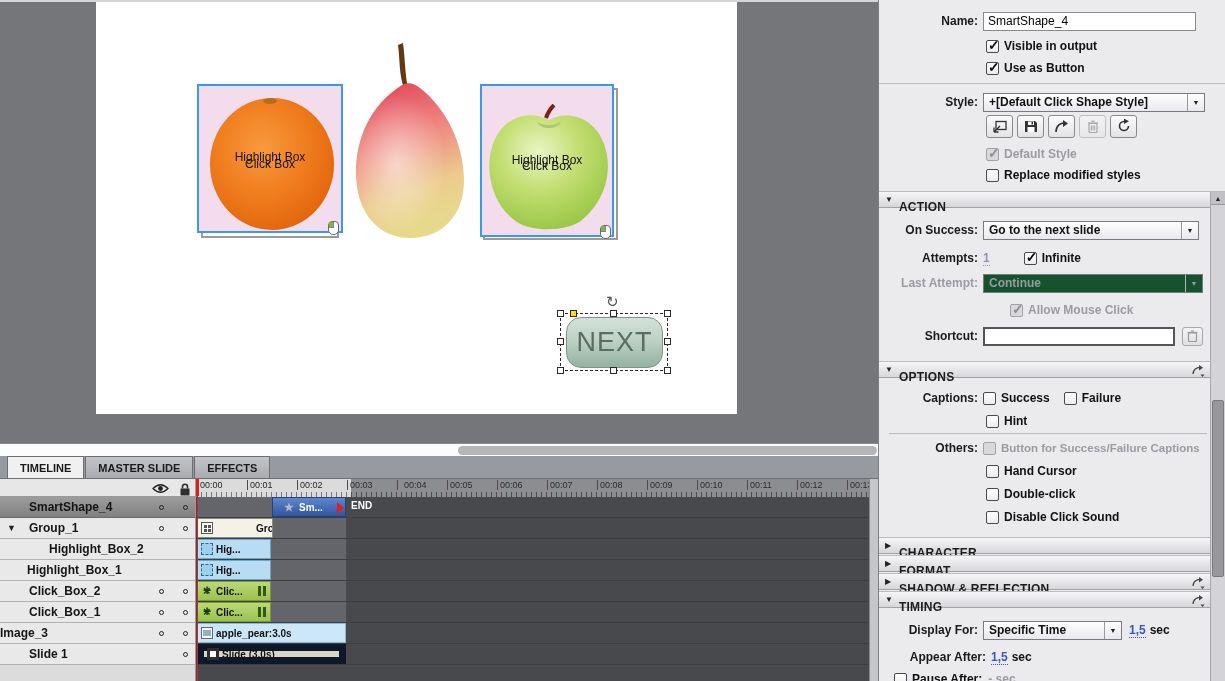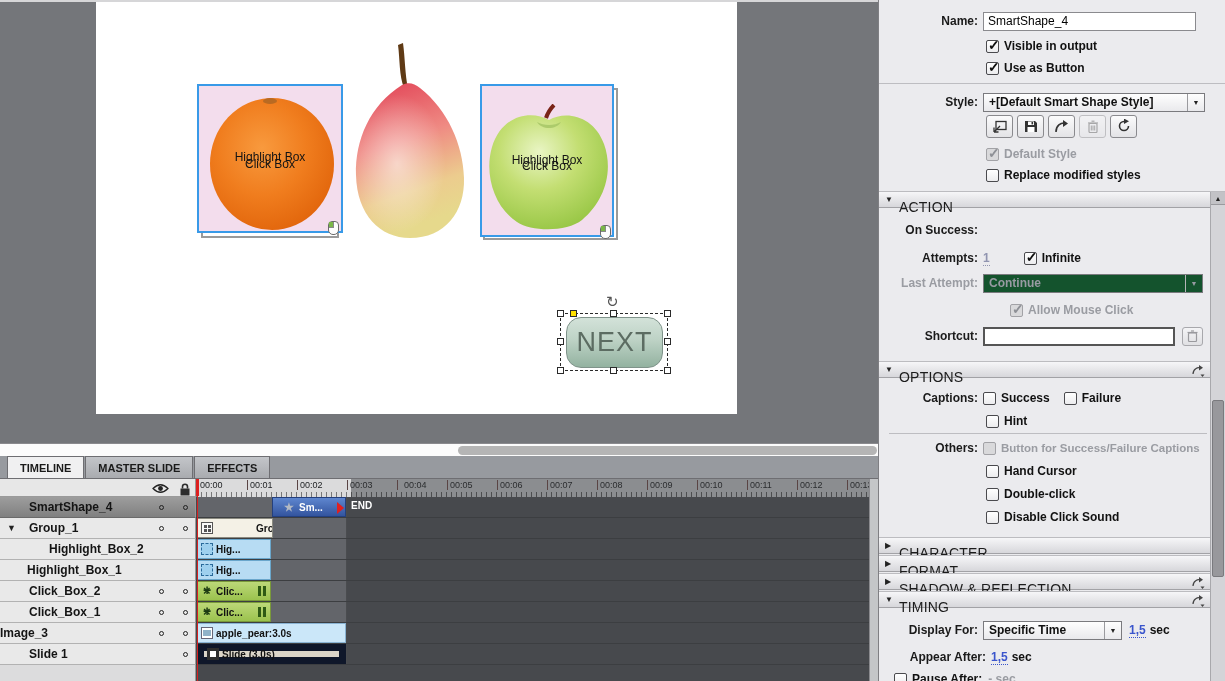--- a/index.html
+++ b/index.html
@@ -97,21 +97,21 @@
   .dd .arrow { margin-left:auto; align-self:stretch; width:17px; border-left:1px solid #9a9a9e; display:flex; align-items:center; justify-content:center; font-size:7px; color:#222; flex:none; }
   .dd.disabled { background:#14532d; color:#989aa2; }
   .dd.disabled .arrow { color:#989aa2; border-left-color:#b5b5b8; }
   .cb { width:13px; height:13px; border:1px solid #4a4a4e; border-radius:2px; background:linear-gradient(#ffffff,#ececee); position:relative; display:inline-block; flex:none; }
   .cb.on::after { content:'\2713'; position:absolute; left:1px; top:-4px; font-size:14px; font-weight:bold; color:#0e0e0e; }
   .cb.dis { border-color:#a2a2a6; background:#d9d9db; }
   .cb.dis.on::after { color:#8e9096; }
   .cblab { margin-left:5px; font-weight:bold; white-space:nowrap; }
   .sect { position:absolute; left:0; right:15px; height:17px; background:linear-gradient(#f6f6f8,#d7d7db); border-top:1px solid #bcbcc0; border-bottom:1px solid #a2a2a6; display:flex; align-items:center; padding-left:6px; }
   .sect .tri { font-size:8px; width:14px; color:#222; }
-  .sect .stitle { font-size:14px; font-weight:normal; color:#1c1c1c; letter-spacing:0.2px;margin-top:14px; }
+  .sect .stitle { font-size:12px; font-weight:bold; color:#1c1c1c; letter-spacing:0.2px;margin-top:14px; }
   .sect svg.sync { position:absolute; right:5px; top:3px; }
   .pdivider { position:absolute; height:1px; background:#bdbdc1; }
   .link { color:#3a55cc; border-bottom:1px dotted #3a55cc; font-weight:bold; }
   .grayval { color:#9094b0; border-bottom:1px dotted #9094b0; font-weight:bold; }
   .iconbtn { width:27px; height:23px; border:1px solid #8a8a8e; border-radius:3px; background:linear-gradient(#fbfbfc,#e3e3e6); display:flex; align-items:center; justify-content:center; margin-right:4px; }
   .iconbtn.dis { opacity:0.45; }
   .smallbtn { width:21px; height:19px; border:1px solid #a8a8ac; border-radius:3px; background:linear-gradient(#f4f4f6,#e0e0e3); display:flex; align-items:center; justify-content:center; }
   .pscroll { position:absolute; right:0; top:192px; bottom:0; width:15px; background:#d4d4d8; border-left:1px solid #a8a8ac; }
   .pscroll .up { position:absolute; top:0; left:0; right:0; height:13px; background:#c2c2c6; border-bottom:1px solid #9a9a9e; text-align:center; font-size:7px; color:#222; line-height:13px; }
   .pscroll .pthumb { position:absolute; left:1px; right:1px; top:208px; height:177px; background:#98989c; border:1px solid #7a7a7e; border-radius:2px; }
@@ -368,21 +368,21 @@
     </div>
     <div class="prow" style="left:107px;top:58px;">
       <span class="cb on"></span>
       <span class="cblab">Use as Button</span>
     </div>
     <div class="pdivider" style="left:0;right:0;top:83px;"></div>
 
     <div class="prow" style="left:0;top:92px;">
       <span class="plabel">Style:</span>
       <div class="dd" style="width:222px;">
-        <span class="ddv">+[Default Smart Shape Style]</span>
+        <span class="ddv">+[Default Click Shape Style]</span>
         <span class="arrow">▼</span>
       </div>
     </div>
     <div class="prow" style="left:107px;top:116px;">
       <div class="iconbtn">
         <svg width="15" height="13" viewBox="0 0 15 13">
             <rect x="4" y="1.5" width="10" height="8" fill="none" stroke="#333" stroke-width="1.3"></rect>
             <path d="M8 6 L2 12 M2 12 L2 7.5 M2 12 L6.5 12" stroke="#333" stroke-width="1.3" fill="none"></path>
           </svg>
       </div>
@@ -426,20 +426,24 @@
       <span class="cblab">Replace modified styles</span>
     </div>
 
     <div class="sect" style="top:191px;right:0;">
       <span class="tri">▼</span>
       <span class="stitle">ACTION</span>
     </div>
 
     <div class="prow" style="left:0;top:220px;">
       <span class="plabel">On Success:</span>
+      <div class="dd" style="width:216px;">
+        <span class="ddv">Go to the next slide</span>
+        <span class="arrow">▼</span>
+      </div>
     </div>
     <div class="prow" style="left:0;top:248px;">
       <span class="plabel">Attempts:</span>
       <span class="grayval">1</span>
       <span style="width:34px;"></span>
       <span class="cb on"></span>
       <span class="cblab">Infinite</span>
     </div>
     <div class="prow" style="left:0;top:273px;">
       <span class="plabel dis">Last Attempt:</span>

